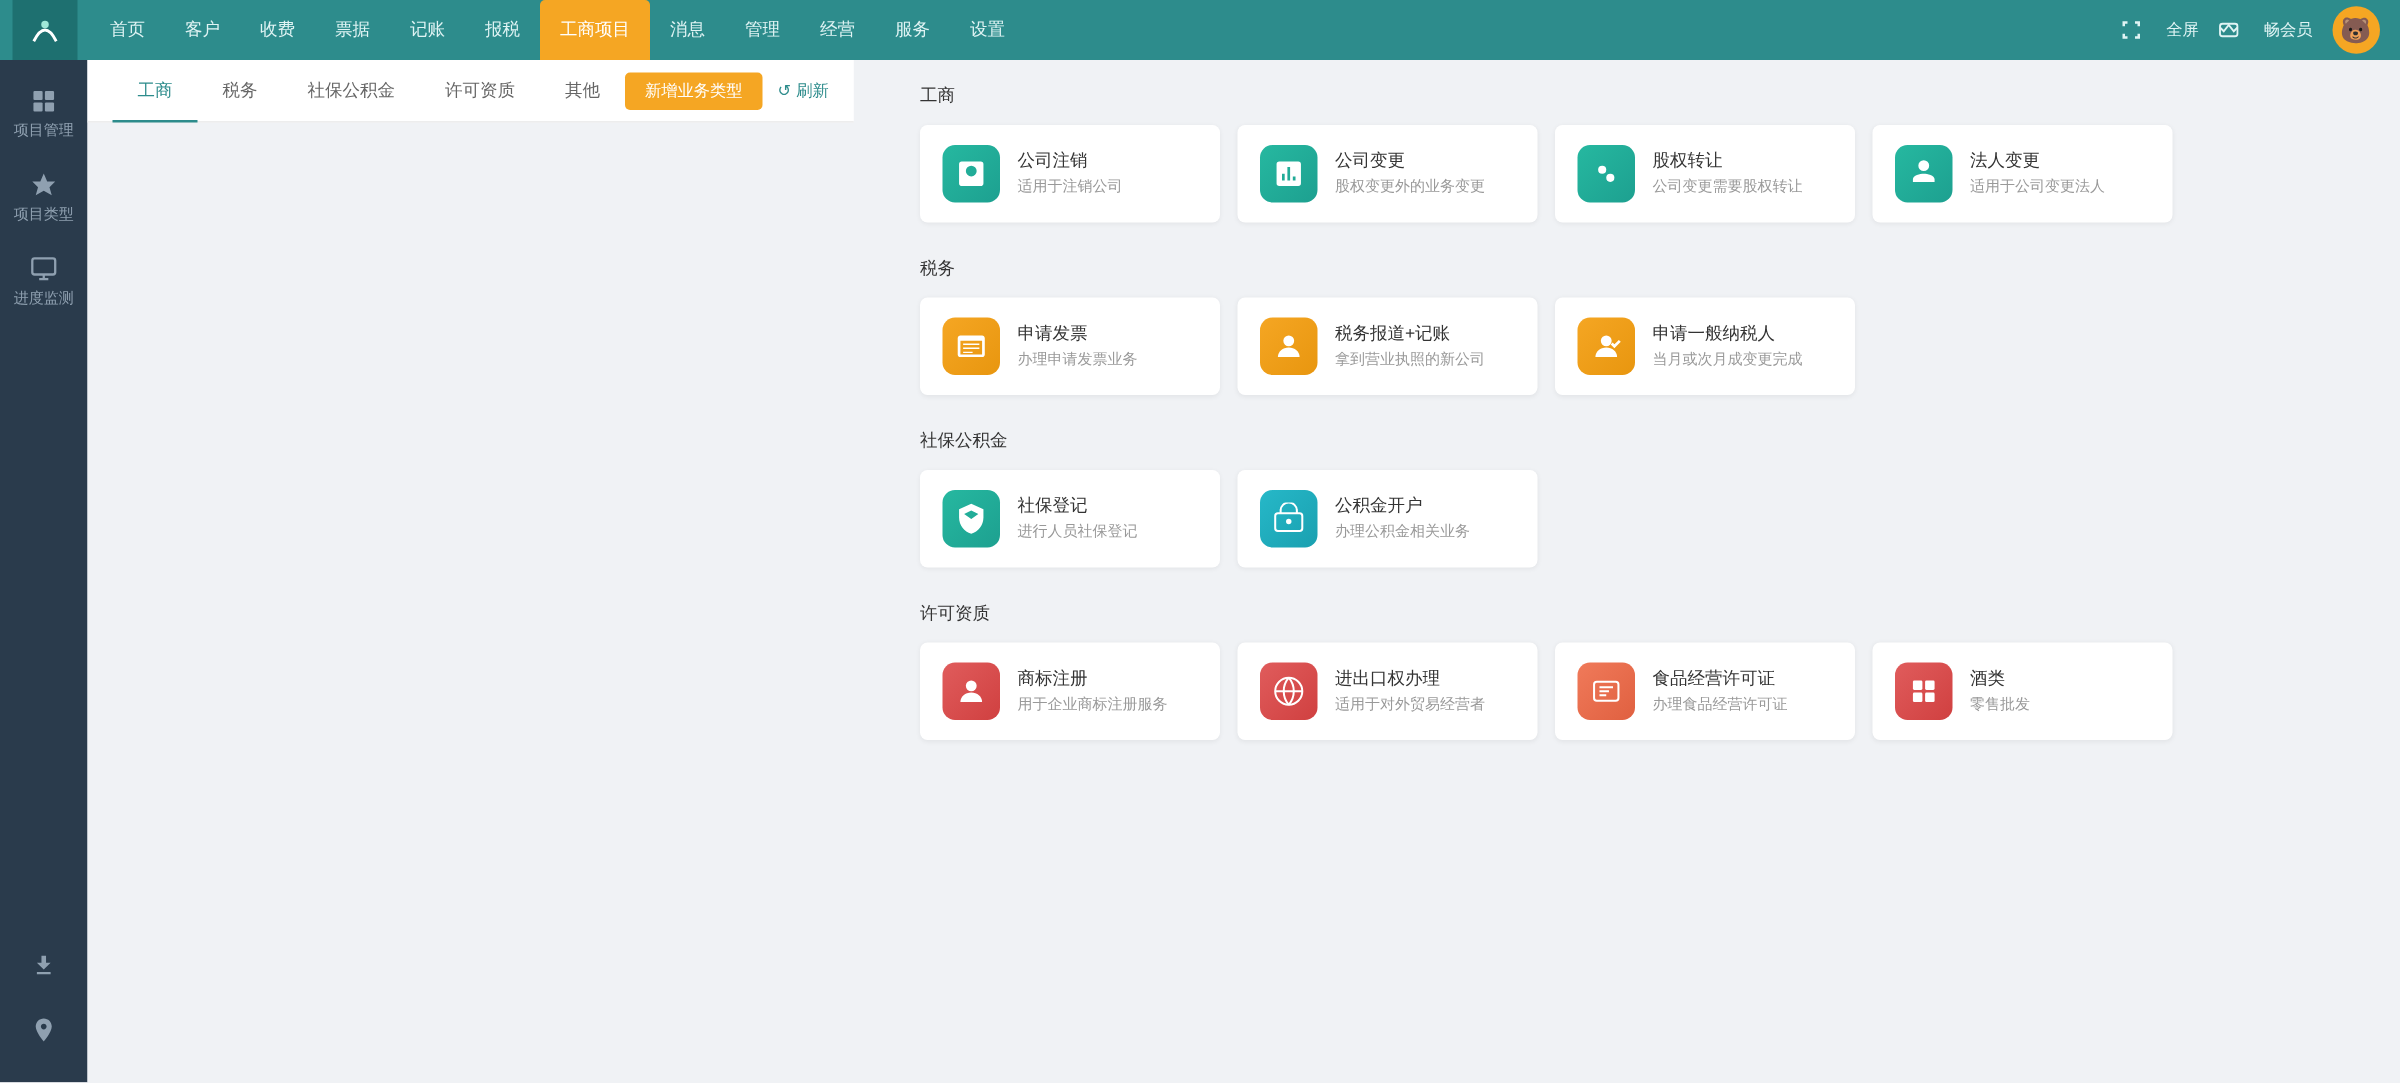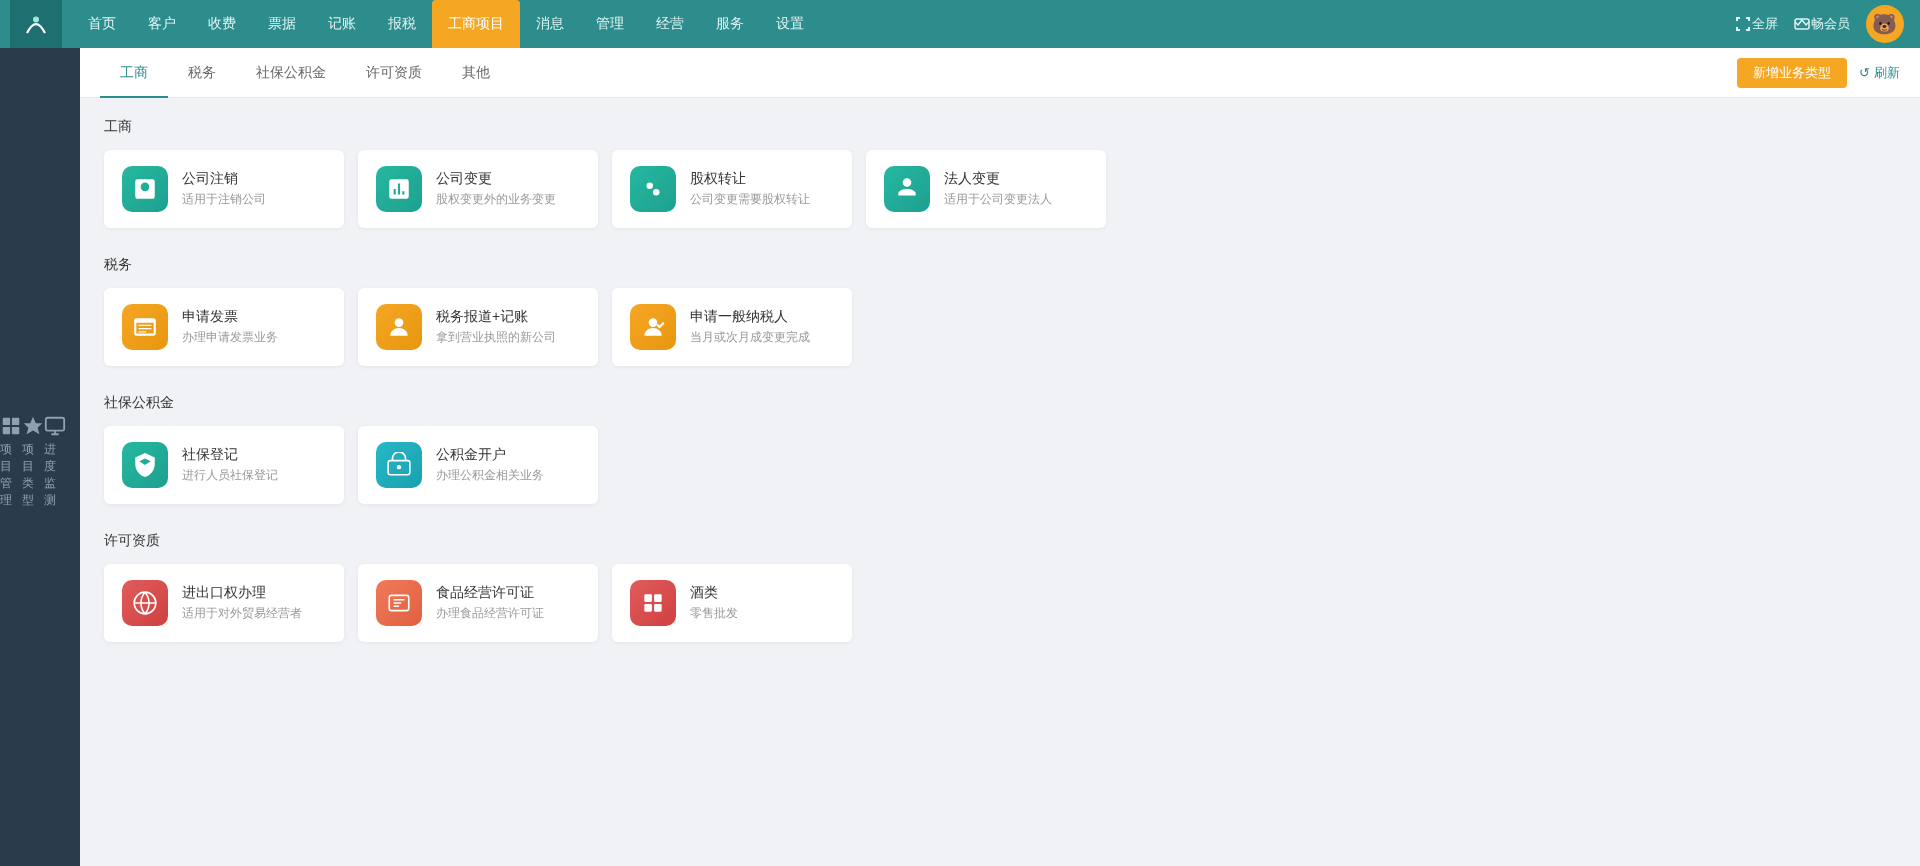--- a/index.html
+++ b/index.html
@@ -49,38 +49,38 @@
       display: flex;
       align-items: center;
       gap: 16px;
       padding-right: 16px;
     }
     .nav-right-btn {
       color: #e0f4f4;
       font-size: 13px;
       display: flex;
       align-items: center;
-      gap: 1px;
+      gap: 20px;
       cursor: pointer;
     }
 
     
     .main-layout {
       display: flex;
       flex: 1;
       overflow: hidden;
     }
 
     
     .sidebar {
-      width: 80px;
+      width: 70px;
       background: #2a3b4c;
       display: flex;
-      flex-direction: row;
-      align-items: center;
+      flex-direction: column;
+      align-items: flex-start;
       padding-top: 10px;
       flex-shrink: 0;
     }
     .sidebar-item {
       width: 70px;
       display: flex;
       flex-direction: column;
       align-items: center;
       padding: 12px 0;
       color: #8fa0b0;
@@ -104,23 +104,24 @@
       align-items: center;
       justify-content: center;
       color: #8fa0b0;
       cursor: pointer;
     }
 
     
     .content-area {
       flex: 1;
       display: flex;
-      flex-direction: column;
+      flex-direction: row;
       overflow: hidden;
       background: #f0f2f5;
+      gap: 29px;
     }
 
     
     .tab-bar {
       background: #fff;
       display: flex;
       align-items: center;
       padding: 0 20px;
       border-bottom: 1px solid #e8e8e8;
       height: 50px;
@@ -467,20 +468,32 @@
               <div class="card-desc">办理公积金相关业务</div>
             </div>
           </div>
         </div>
       </div>
 
       <div class="section">
         <div class="section-title">许可资质</div>
         <div class="cards-grid">
 
+          <div class="card">
+            <div class="card-icon icon-red">
+              <svg viewBox="0 0 24 24">
+                  <circle cx="12" cy="8" r="4"></circle>
+                  <path d="M4 20c0-4 3.58-7 8-7s8 3 8 7H4z"></path>
+                </svg>
+            </div>
+            <div class="card-text">
+              <div class="card-title">商标注册</div>
+              <div class="card-desc">用于企业商标注册服务</div>
+            </div>
+          </div>
 
           <div class="card">
             <div class="card-icon icon-red">
               <svg viewBox="0 0 24 24">
                   <circle cx="12" cy="12" r="10" stroke="#fff" stroke-width="1.5" fill="none"></circle>
                   <path d="M2 12h20M12 2a15.3 15.3 0 010 20M12 2a15.3 15.3 0 000 20" stroke="#fff" stroke-width="1.5" fill="none"></path>
                 </svg>
             </div>
             <div class="card-text">
               <div class="card-title">进出口权办理</div>

